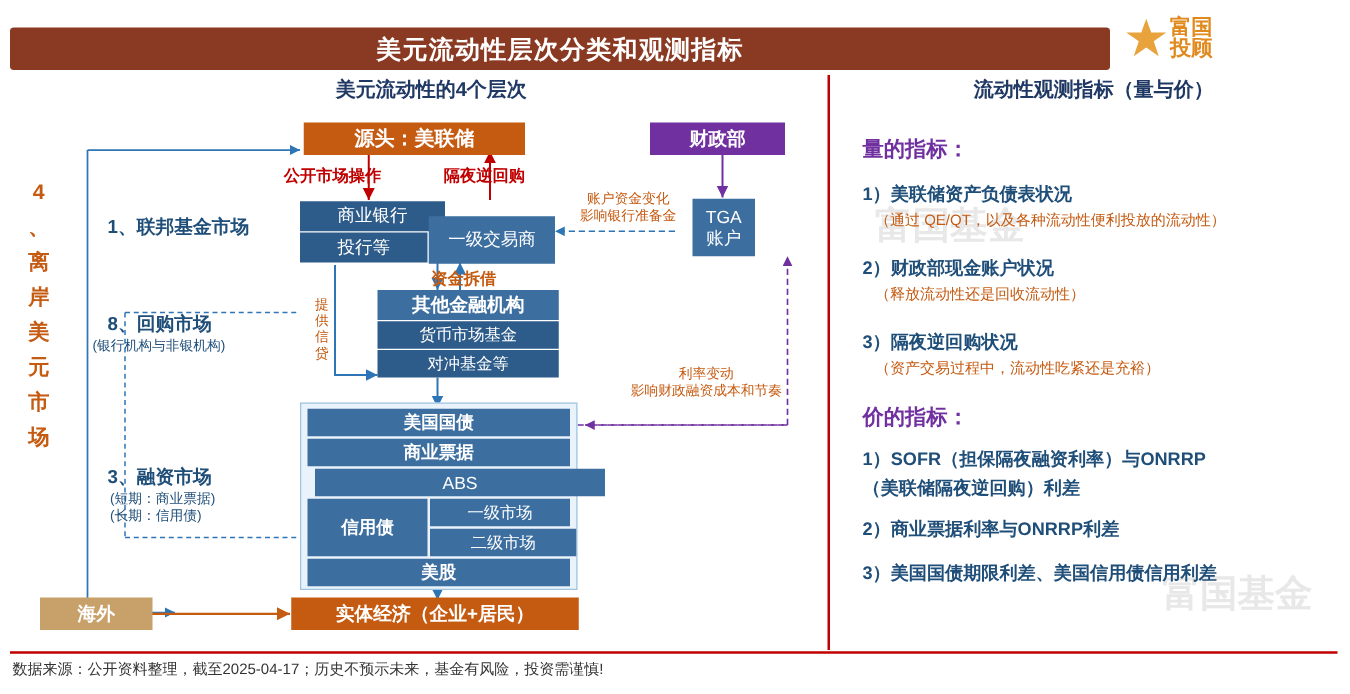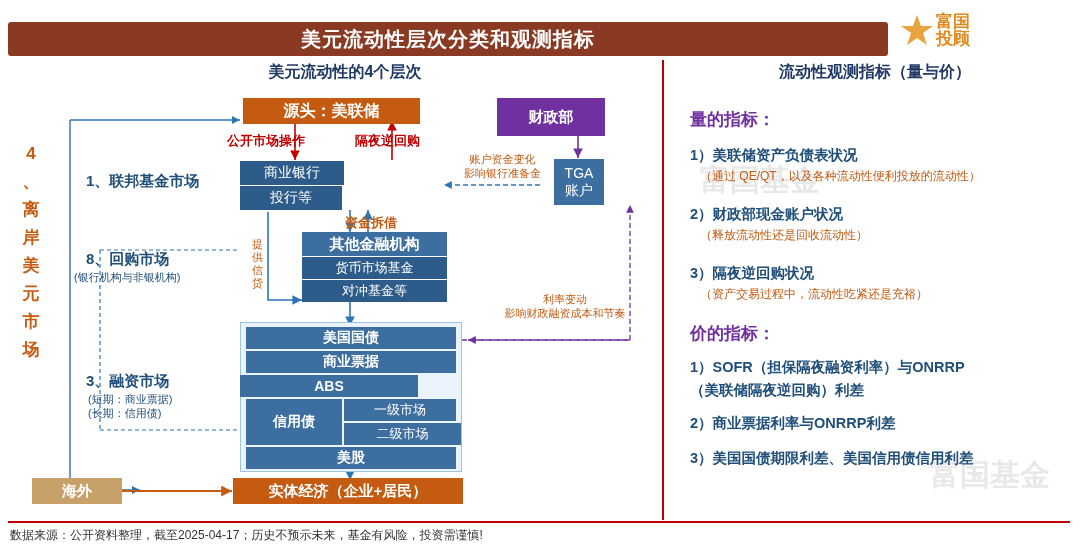--- a/index.html
+++ b/index.html
@@ -137,48 +137,49 @@
     <path d="M350,470 L350,480" stroke="#2e75b6" stroke-width="1.6" fill="none" marker-end="url(#ab)"></path>
 
     <path d="M462,340 L630,340 L630,205" stroke="#7030a0" stroke-width="1.3" fill="none" stroke-dasharray="5,3" marker-end="url(#ap)"></path>
     <path d="M630,340 L468,340" stroke="#7030a0" stroke-width="1.3" fill="none" stroke-dasharray="5,3" marker-end="url(#ap)"></path>
 
     <path d="M540,185 L444,185" stroke="#2e75b6" stroke-width="1.3" fill="none" stroke-dasharray="5,3" marker-end="url(#ab)"></path>
   </svg>
 
   <div class="box bx-orange" style="left:243px;top:98px;width:177px;height:26px;font-size:16px;">源头：美联储</div>
 
-  <div class="box bx-purple" style="left:497px;top:98px;width:108px;height:38px;font-size:15px;">财政部</div>
+  <div class="box bx-purple" style="left:520px;top:98px;width:108px;height:26px;font-size:15px;">财政部</div>
 
   <div class="lbl lbl-red" style="left:227px;top:132px;">公开市场操作</div>
   <div class="lbl lbl-red" style="left:355px;top:132px;">隔夜逆回购</div>
 
   <div class="lbl" style="left:455px;top:152px;color:#c55a11;font-size:11px;line-height:14px;width:95px;text-align:center;">账户资金变化<br>影响银行准备金</div>
 
-  <div class="box bx-blue" style="left:240px;top:161px;width:104px;height:24px;font-size:14px;">商业银行</div>
+  <div class="box bx-blue" style="left:240px;top:161px;width:116px;height:24px;font-size:14px;">商业银行</div>
   <div class="box bx-blue" style="left:240px;top:186px;width:102px;height:24px;font-size:14px;">投行等</div>
+  <div class="box bx-blue2" style="left:343px;top:173px;width:101px;height:38px;font-size:14px;">一级交易商</div>
 
   <div class="box bx-blue2" style="left:554px;top:159px;width:50px;height:46px;font-size:14px;flex-direction:column;line-height:17px;">
     <div>TGA</div>
     <div>账户</div>
   </div>
 
   <div class="lbl lbl-blue" style="left:345px;top:214px;color:#c55a11;">资金拆借</div>
   <div class="lbl" style="left:252px;top:238px;color:#c55a11;font-size:11px;line-height:13px;width:16px;">提供信贷</div>
 
   <div class="box bx-blue2" style="left:302px;top:232px;width:145px;height:24px;font-size:15px;font-weight:bold;">其他金融机构</div>
   <div class="box bx-blue" style="left:302px;top:257px;width:145px;height:22px;font-size:13px;">货币市场基金</div>
   <div class="box bx-blue" style="left:302px;top:280px;width:145px;height:22px;font-size:13px;">对冲基金等</div>
 
   <div class="lbl" style="left:495px;top:292px;color:#c55a11;font-size:11px;line-height:14px;width:140px;text-align:center;">利率变动<br>影响财政融资成本和节奏</div>
 
   <div class="panelborder" style="left:240px;top:322px;width:222px;height:150px;"></div>
   <div class="box bx-blue2" style="left:246px;top:327px;width:210px;height:22px;font-size:14px;font-weight:bold;">美国国债</div>
   <div class="box bx-blue2" style="left:246px;top:351px;width:210px;height:22px;font-size:14px;font-weight:bold;">商业票据</div>
-  <div class="box bx-blue2" style="left:240px;top:375px;width:178px;height:22px;font-size:14px;font-weight:bold;">ABS</div>
+  <div class="box bx-blue2" style="left:252px;top:375px;width:232px;height:22px;font-size:14px;font-weight:normal;">ABS</div>
   <div class="box bx-blue2" style="left:246px;top:399px;width:96px;height:46px;font-size:14px;font-weight:bold;">信用债</div>
   <div class="box bx-blue2" style="left:344px;top:399px;width:112px;height:22px;font-size:13px;">一级市场</div>
   <div class="box bx-blue2" style="left:344px;top:423px;width:117px;height:22px;font-size:13px;">二级市场</div>
   <div class="box bx-blue2" style="left:246px;top:447px;width:210px;height:22px;font-size:14px;font-weight:bold;">美股</div>
 
   <div class="box bx-tan" style="left:32px;top:478px;width:90px;height:26px;font-size:15px;">海外</div>
   <div class="box bx-orange" style="left:233px;top:478px;width:230px;height:26px;font-size:15px;">实体经济（企业+居民）</div>
 
   <div class="secthead" style="left:86px;top:172px;">1、联邦基金市场</div>
 

